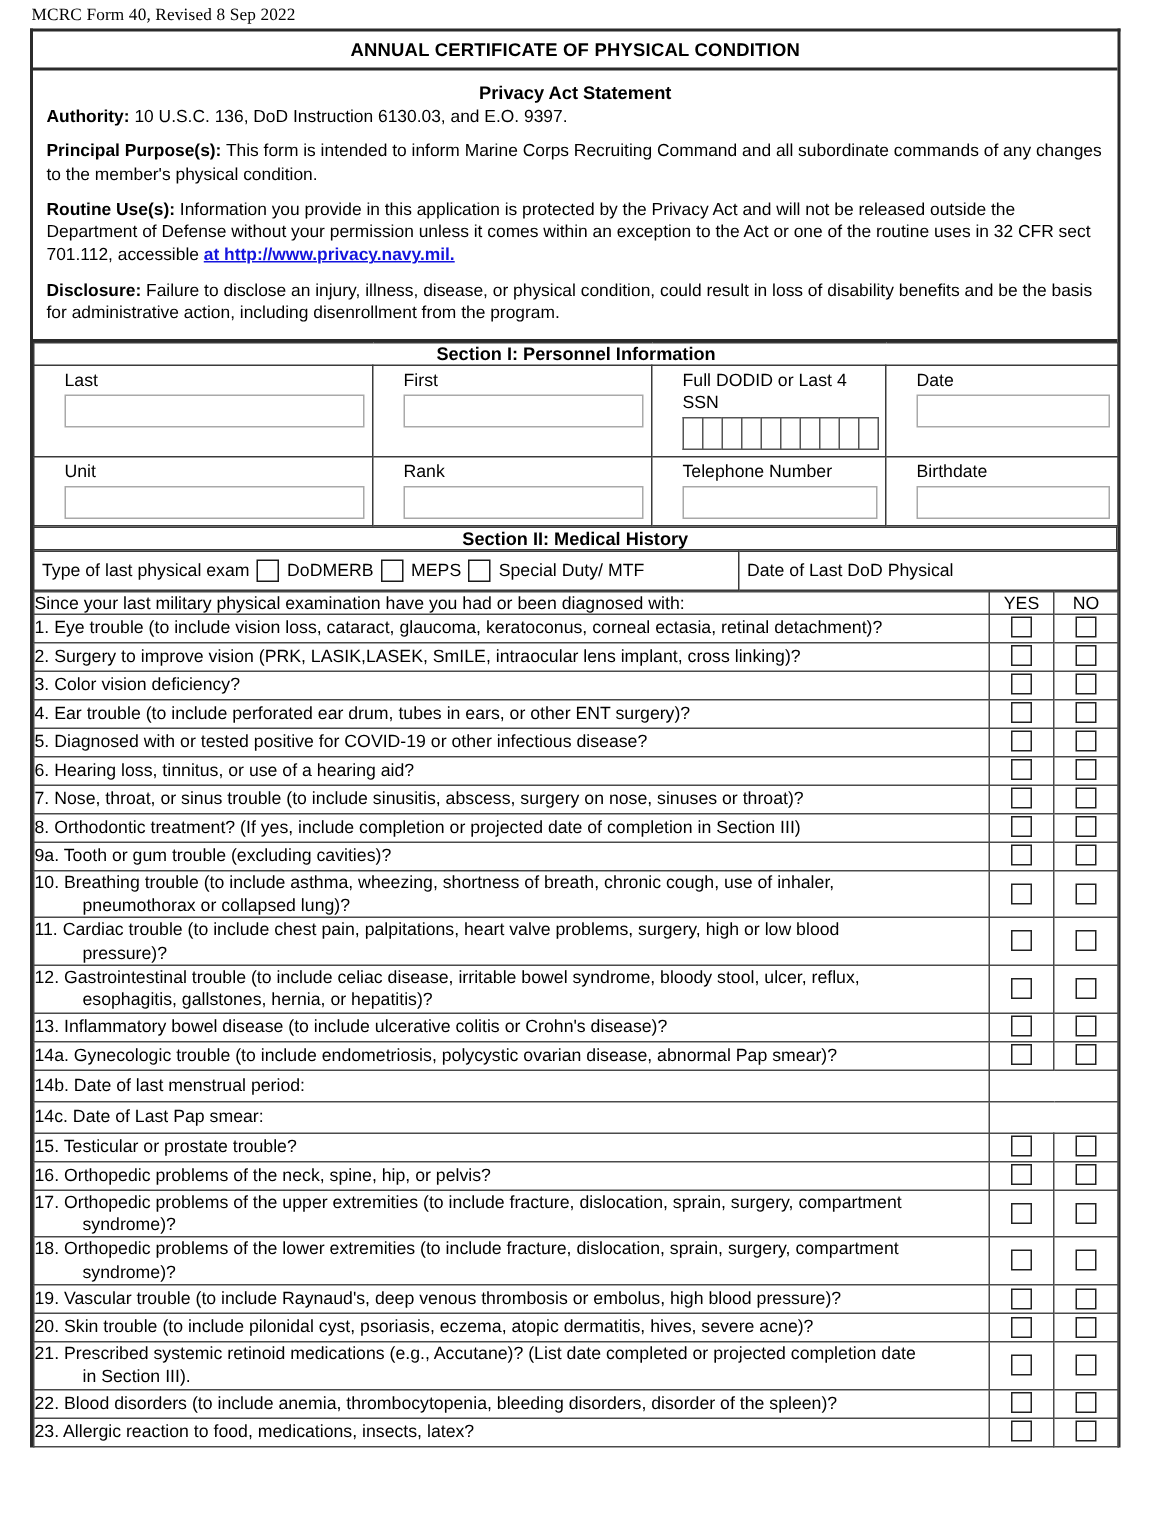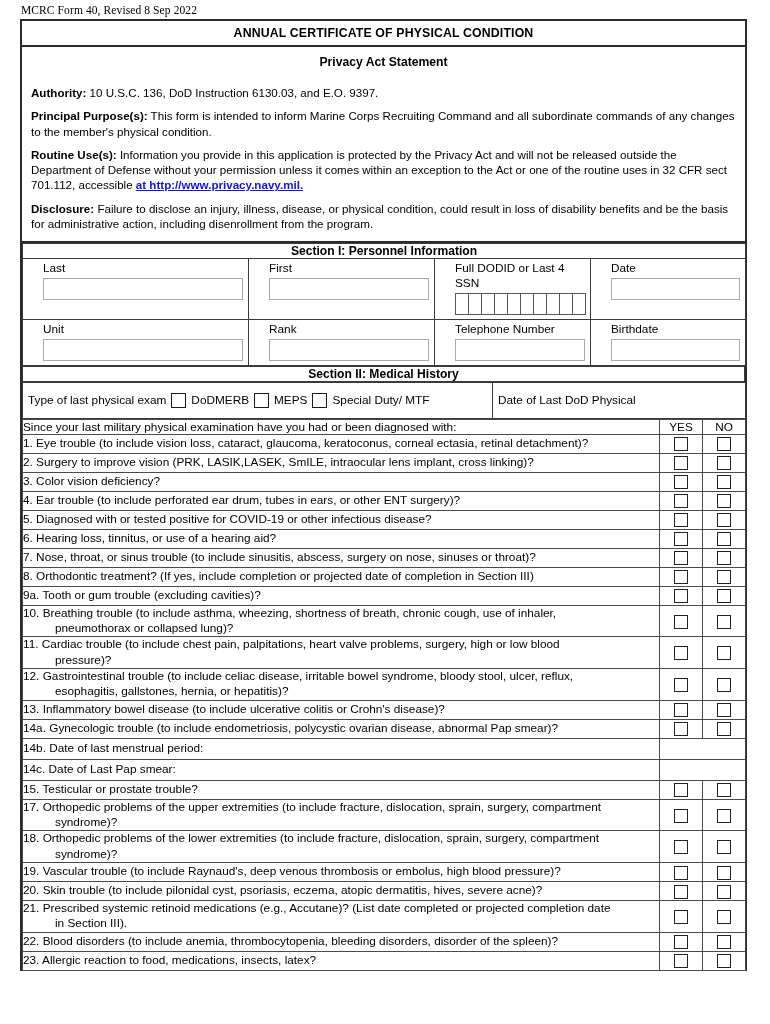--- a/index.html
+++ b/index.html
@@ -54,21 +54,21 @@
   }
   
   .privacy {
     padding: 6px 9px 8px 9px;
     border-bottom: 2px solid #2b2b2b;
   }
   .privacy h2 {
     text-align: center;
     font-size: 12.2px;
     font-weight: bold;
-    margin: 2px 0 16px 0;
+    margin: 2px 0 1px 0;
   }
   .privacy p {
     margin: 0 0 8px 0;
     font-size: 11.6px;
     line-height: 1.32;
     text-align: left;
   }
   .privacy p:last-child { margin-bottom: 2px; }
   .privacy b { font-weight: bold; }
   .lnk {
@@ -112,21 +112,21 @@
     border: 1px solid #555;
     border-right: none;
     box-sizing: border-box;
   }
   .comb span:last-child { border-right: 1px solid #555; }
   
   .examrow {
     display: flex;
     align-items: center;
     font-size: 11.8px;
-    height: 35px;
+    height: 25px;
   }
   .examrow .txt { padding: 0 5px 0 5px; white-space: nowrap; }
   .cbx {
     width: 15px;
     height: 15px;
     border: 1.6px solid #1a1a1a;
     box-sizing: border-box;
     flex: none;
     background: #fff;
   }
@@ -401,20 +401,25 @@
           <tr>
             <td class="qtext">14c. Date of Last Pap smear:</td>
             <td colspan="2" class="blank"></td>
           </tr>
           <tr>
             <td class="qtext">15. Testicular or prostate trouble?</td>
             <td class="qbox"><span class="cb"></span></td>
             <td class="qbox"><span class="cb"></span></td>
           </tr>
           <tr>
+            <td class="qtext">16. Orthopedic problems of the neck, spine, hip, or pelvis?</td>
+            <td class="qbox"><span class="cb"></span></td>
+            <td class="qbox"><span class="cb"></span></td>
+          </tr>
+          <tr>
             <td class="qtext">17. Orthopedic problems of the upper extremities (to include fracture, dislocation, sprain, surgery, compartment<span class="ind">syndrome)?</span></td>
             <td class="qbox"><span class="cb"></span></td>
             <td class="qbox"><span class="cb"></span></td>
           </tr>
           <tr>
             <td class="qtext">18. Orthopedic problems of the lower extremities (to include fracture, dislocation, sprain, surgery, compartment<span class="ind">syndrome)?</span></td>
             <td class="qbox"><span class="cb"></span></td>
             <td class="qbox"><span class="cb"></span></td>
           </tr>
           <tr>

